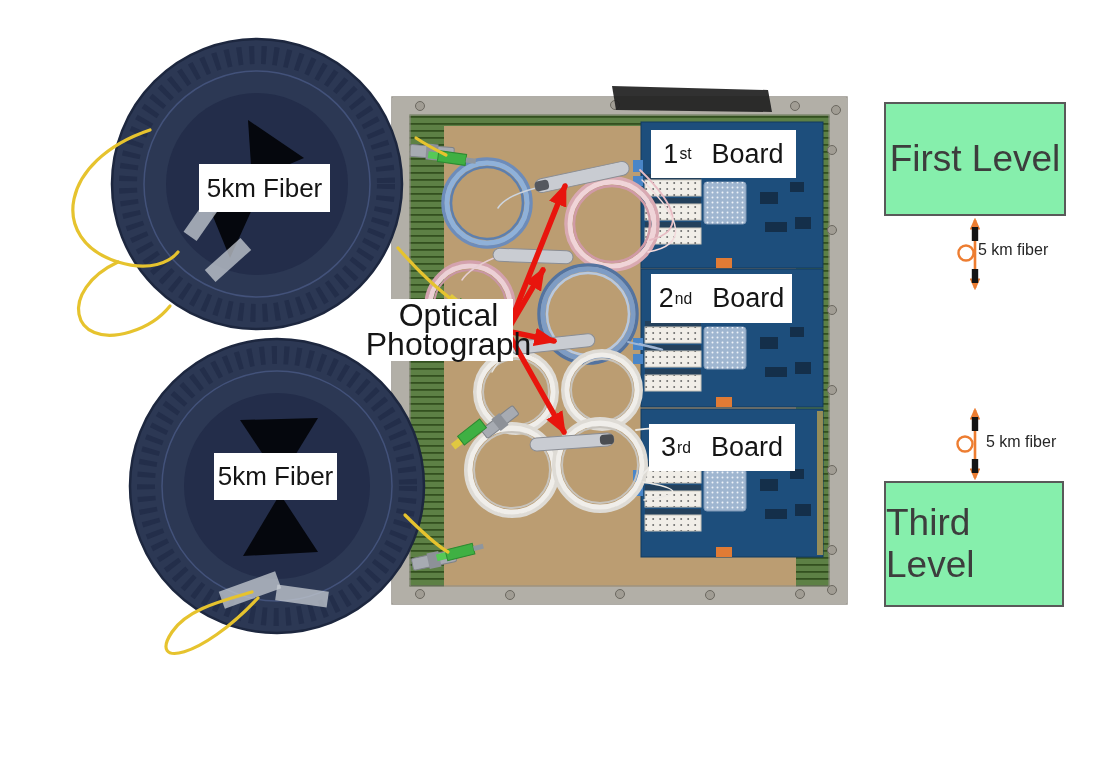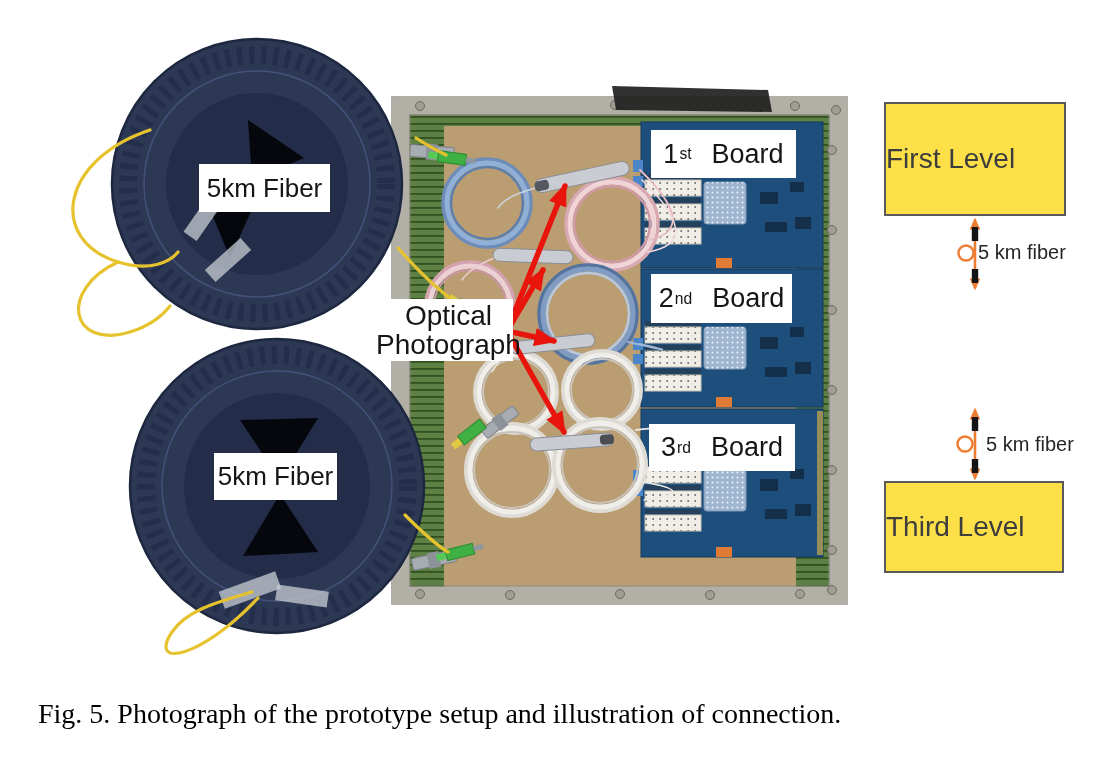--- a/index.html
+++ b/index.html
@@ -3,28 +3,28 @@
 <meta charset="utf-8">
 <style>
   html,body{margin:0;padding:0;background:#ffffff;}
   .stage{position:relative;width:1100px;height:784px;background:#ffffff;overflow:hidden;
          font-family:"Liberation Sans",sans-serif;}
   svg{position:absolute;left:0;top:0;}
   .plabel{position:absolute;background:#ffffff;color:#151515;display:flex;
           align-items:center;justify-content:center;text-align:center;
           font-family:"Liberation Sans",sans-serif;}
   .lab-5km{font-size:26px;}
-  .lab-opt{font-size:28px;line-height:29px;flex-direction:column;}
+  .lab-opt{font-size:32px;line-height:29px;flex-direction:column;}
   .lab-board{font-size:27px;}
   .lab-board sup{font-size:0.58em;vertical-align:super;line-height:0;margin-left:1px;}
   .lab-board .bword{margin-left:20px;}
-  .level{position:absolute;background:#fde047;border:2px solid #595959;
-         display:flex;align-items:center;
-         font-size:28px;color:#3d3d3d;box-sizing:border-box;}
-  .linklabel{position:absolute;font-size:20px;color:#262626;white-space:nowrap;}
+  .level{position:absolute;background:#86efac;border:2px solid #595959;
+         display:flex;align-items:center;justify-content:center;
+         font-size:37px;color:#3d3d3d;box-sizing:border-box;}
+  .linklabel{position:absolute;font-size:16px;color:#262626;white-space:nowrap;}
   .caption{position:absolute;left:38px;top:698px;font-family:"Liberation Serif",serif;
            font-size:28px;color:#000;white-space:nowrap;}
 </style>
 </head>
 <body>
 
 <div class="stage">
 
 <svg width="1100" height="784" viewBox="0 0 1100 784">
   <defs>
@@ -344,22 +344,21 @@
 
 <div class="plabel lab-board" style="left:649px;top:424px;width:146px;height:47px;">
   <span>3</span>
       <sup>rd</sup>
       <span class="bword">Board</span>
 </div>
 
 <div class="level" style="left:884px;top:102px;width:182px;height:114px;">
   <span>First Level</span>
 </div>
-<div class="level" style="left:884px;top:481px;width:180px;height:92px;">
+<div class="level" style="left:884px;top:481px;width:180px;height:126px;">
   <span>Third Level</span>
 </div>
 
 <div class="linklabel" style="left:978px;top:241px;">5 km fiber</div>
 <div class="linklabel" style="left:986px;top:433px;">5 km fiber</div>
 
-<div class="caption">Fig. 5. Photograph of the prototype setup and illustration of connection.</div>
 
 </div>
 
 </body></html>

